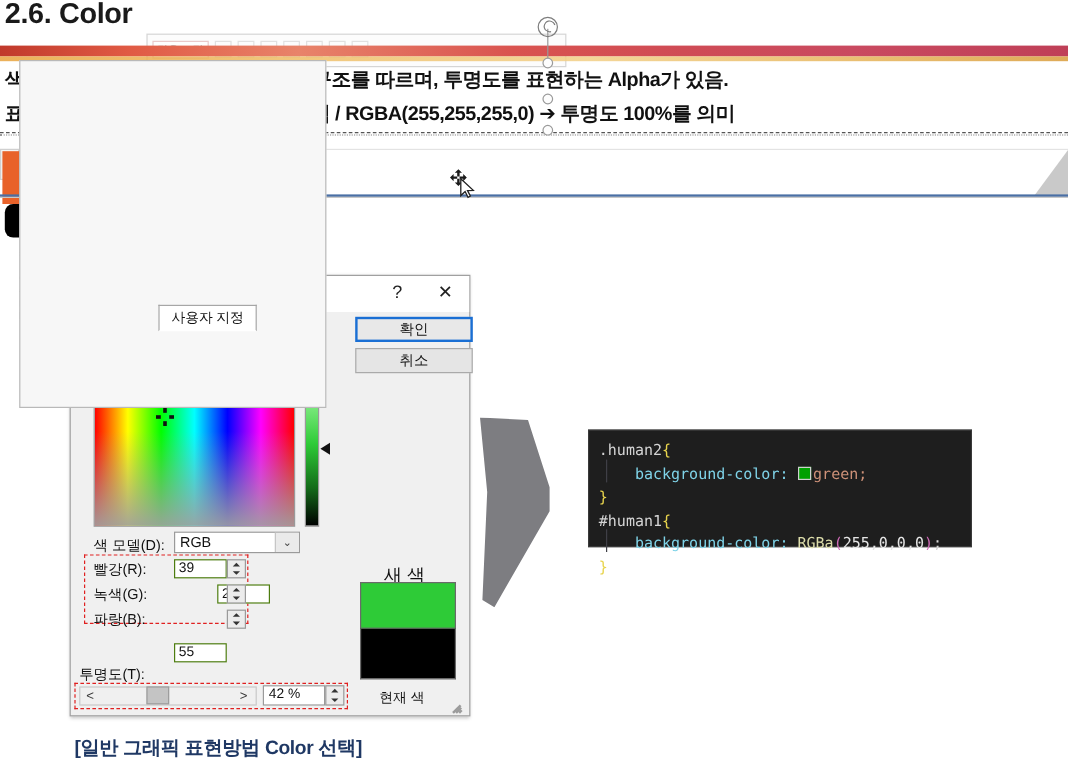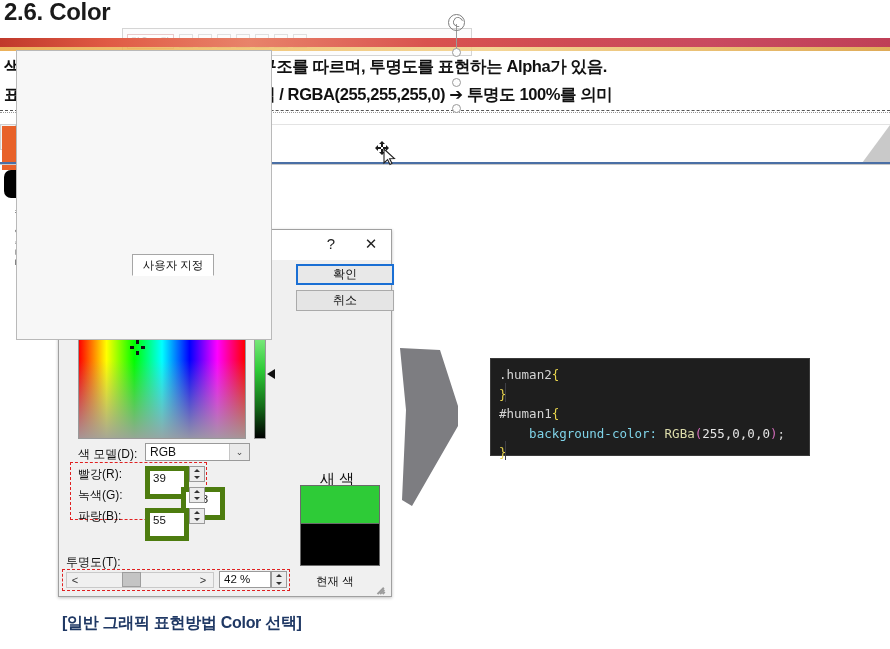--- a/index.html
+++ b/index.html
@@ -229,22 +229,22 @@
     text-align:center;line-height:16px;font-size:9px;color:#444;
   }
 
   
   #rgb-box{
     position:absolute;left:70px;top:462px;width:137px;height:58px;
     border:1.4px dashed #e02020;box-sizing:border-box;
   }
   .spin-label{position:absolute;left:78px;font-size:12px;color:#111;}
   .spin-field{
-    position:absolute;left:145px;width:44px;height:33px;
-    background:#fff;border:5px solid #4d7c0f;box-sizing:border-box;
+    position:absolute;left:145px;width:44px;height:16px;
+    background:#fff;border:1px solid #4d7c0f;box-sizing:border-box;
     font-size:11.5px;color:#111;padding-left:3px;line-height:14px;
   }
   .spin-btns{
     position:absolute;left:189px;width:16px;height:16px;
     background:#ececec;border:1px solid #9a9a9a;box-sizing:border-box;
   }
   .spin-btns b{position:absolute;left:4px;width:0;height:0;border-left:3px solid transparent;border-right:3px solid transparent;}
   .spin-btns b.up{top:2px;border-bottom:3px solid #333;}
   .spin-btns b.dn{top:9px;border-top:3px solid #333;}
 
@@ -419,21 +419,21 @@
   </div>
 
 <div class="spin-label" style="top:487px;">녹색(G):</div>
 <div class="spin-field" style="top:487px;margin-left:36px;">203</div>
 <div class="spin-btns" style="top:487px;">
     <b class="up"></b>
     <b class="dn"></b>
   </div>
 
 <div class="spin-label" style="top:508px;">파랑(B):</div>
-<div class="spin-field" style="top:508px;">55</div>
+<div class="spin-field" style="top:536px;">55</div>
 <div class="spin-btns" style="top:508px;">
     <b class="up"></b>
     <b class="dn"></b>
   </div>
 
 <div id="lbl-new">새 색</div>
 <div id="swatch-new"></div>
 <div id="swatch-cur"></div>
 <div id="lbl-cur">현재 색</div>
 
@@ -460,20 +460,21 @@
     <polygon points="2,0 42,2 60,58 60,78 14,158 4,152 8,62" fill="#7d7d81"></polygon>
   </svg>
 </div>
 
 <div id="code-block">
   <div class="c-guide" style="left:14px;top:24px;height:19px;"></div>
   <div class="c-guide" style="left:14px;top:82px;height:19px;"></div>
 
   <div class="cl"><span class="c-sel">.human2</span><span class="c-brace">{</span></div>
 
+  <div class="cl">    <span class="c-prop">background-color:</span> <span class="swatch-inline"></span><span class="c-val">green;</span></div>
 
   <div class="cl"><span class="c-brace">}</span></div>
 
   <div class="cl"><span class="c-sel">#human1</span><span class="c-brace">{</span></div>
 
   <div class="cl">    <span class="c-prop">background-color:</span> <span class="c-fn">RGBa</span><span class="c-paren">(</span><span class="c-num">255,0,0,0</span><span class="c-paren">)</span><span class="c-punct">;</span></div>
 
   <div class="cl"><span class="c-brace">}</span></div>
 </div>
 

